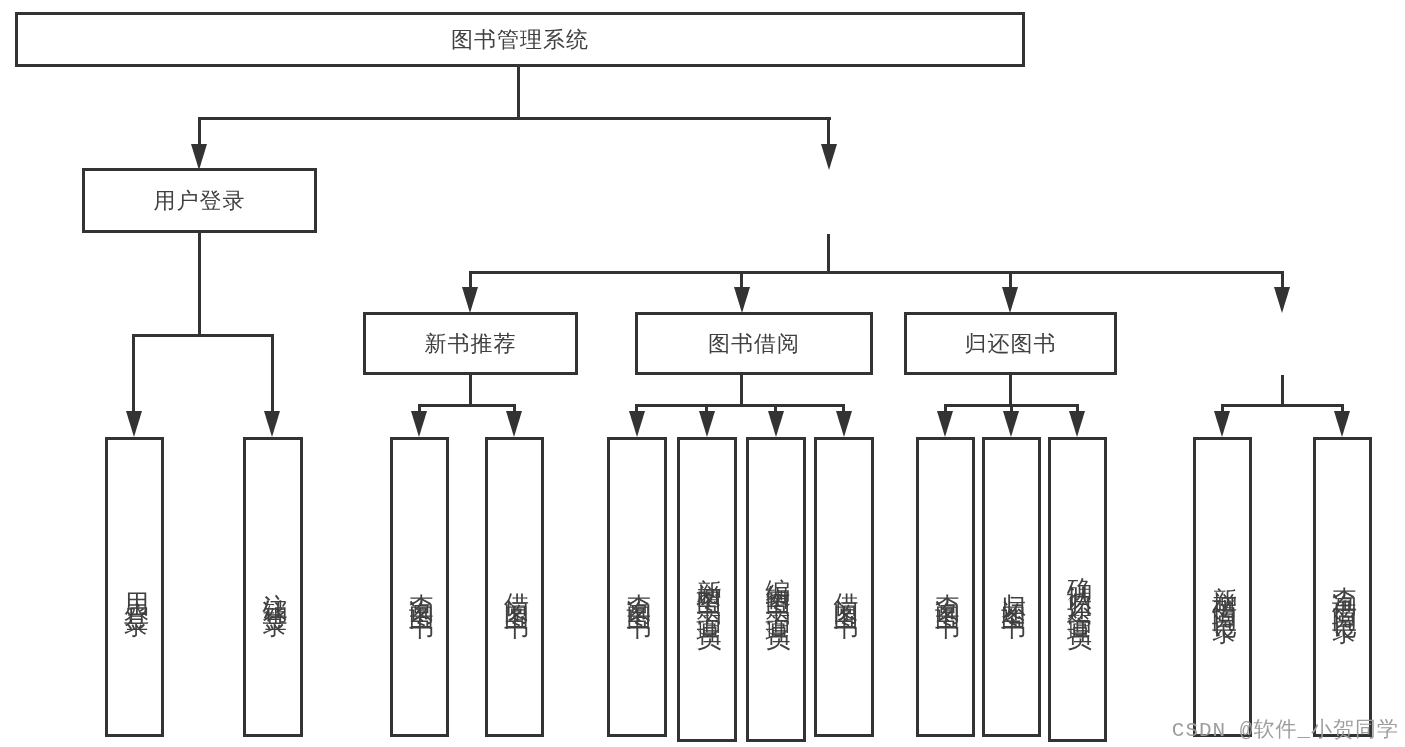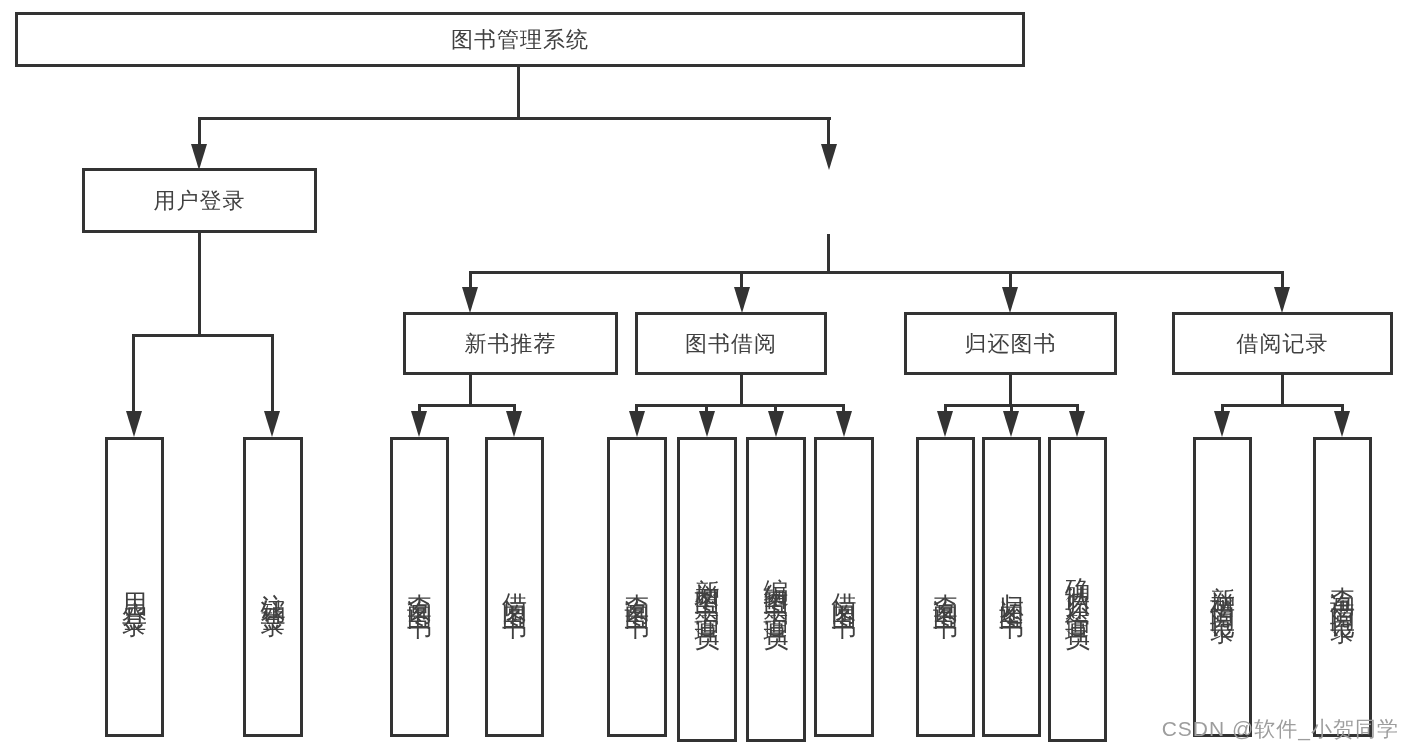--- a/index.html
+++ b/index.html
@@ -1,18 +1,18 @@
 <!DOCTYPE html>
 <html><head>
 <meta charset="utf-8">
 <style>
   html,body{margin:0;padding:0;background:#ffffff;}
   .canvas{
     position:relative;width:1405px;height:747px;background:#ffffff;
-    font-family:Liberation Sans, sans-serif;overflow:hidden;
+    font-family:Liberation Mono, monospace;overflow:hidden;
   }
   .box{
     position:absolute;box-sizing:border-box;border:3px solid #333333;background:#ffffff;
     display:flex;align-items:center;justify-content:center;color:#404040;
   }
   .hlabel{font-size:22px;letter-spacing:1px;white-space:nowrap;}
   .leaf{top:437px;height:300px;}
   .leaf.tall{height:305px;}
   .vtext{
     writing-mode:vertical-rl;text-orientation:mixed;
@@ -61,31 +61,28 @@
   <div class="hline" style="left:469px;top:271px;width:814px;"></div>
   <div class="vline" style="left:469px;top:271px;height:18px;"></div>
   <div class="arrow" style="left:462px;top:287px;"></div>
   <div class="vline" style="left:740px;top:271px;height:18px;"></div>
   <div class="arrow" style="left:734px;top:287px;"></div>
   <div class="vline" style="left:1009px;top:271px;height:18px;"></div>
   <div class="arrow" style="left:1002px;top:287px;"></div>
   <div class="vline" style="left:1281px;top:271px;height:18px;"></div>
   <div class="arrow" style="left:1274px;top:287px;"></div>
 
-  <div class="box" style="left:363px;top:312px;width:215px;height:63px;margin-left:40px;">
+  <div class="box" style="left:363px;top:312px;width:215px;height:63px;">
     <span class="hlabel">新书推荐</span>
   </div>
-  <div class="box" style="left:635px;top:312px;width:192px;height:63px;">
+  <div class="box" style="left:635px;top:312px;width:238px;height:63px;">
     <span class="hlabel">图书借阅</span>
   </div>
   <div class="box" style="left:904px;top:312px;width:213px;height:63px;">
     <span class="hlabel">归还图书</span>
-  </div>
-  <div class="box" style="left:1172px;top:312px;width:221px;height:63px;">
-    <span class="hlabel">借阅记录</span>
   </div>
 
   <div class="vline" style="left:469px;top:375px;height:31px;"></div>
   <div class="hline" style="left:418px;top:404px;width:98px;"></div>
   <div class="vline" style="left:418px;top:404px;height:9px;"></div>
   <div class="arrow" style="left:411px;top:411px;"></div>
   <div class="vline" style="left:513px;top:404px;height:9px;"></div>
   <div class="arrow" style="left:506px;top:411px;"></div>
 
   <div class="vline" style="left:740px;top:375px;height:31px;"></div>

